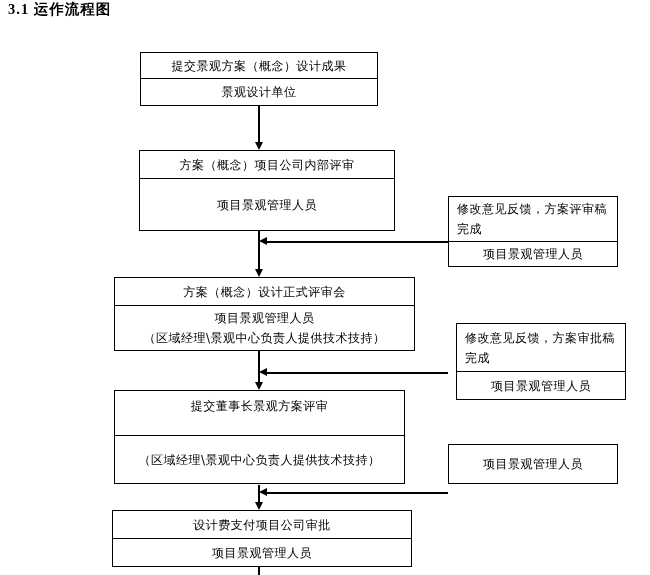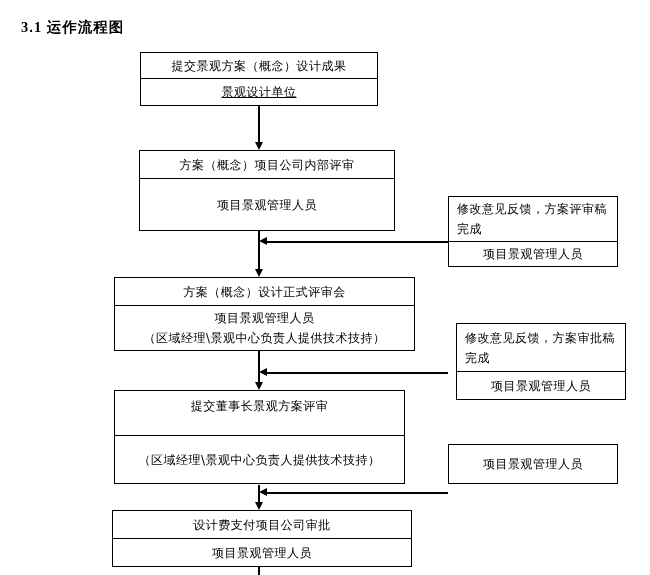--- a/index.html
+++ b/index.html
@@ -11,27 +11,26 @@
     position: relative;
     width: 650px;
     height: 575px;
     background: #ffffff;
     overflow: hidden;
     color: #000;
   }
   .doc-heading {
     position: absolute;
     left: 8px;
-    top: 18px;
+    top: 0;
     font-family: "Liberation Serif", "DejaVu Serif", serif;
     font-weight: bold;
     font-size: 14.5px;
     letter-spacing: 1px;
     color: #000;
-    margin-left: 13px;
   }
   .fbox {
     position: absolute;
     border: 1px solid #000;
     background: #fff;
     box-sizing: content-box;
     font-size: 12px;
     letter-spacing: 0.5px;
     line-height: 20px;
   }
@@ -68,21 +67,21 @@
 </style>
 </head>
 <body>
 
 <div id="canvas">
 
   <div class="doc-heading">3.1 运作流程图</div>
 
   <div class="fbox" style="left:140px; top:52px; width:236px;">
     <div class="frow divided" style="height:25px;">提交景观方案（概念）设计成果</div>
-    <div class="frow" style="height:26px;text-decoration:underline;">景观设计单位</div>
+    <div class="frow" style="height:26px;">景观设计单位</div>
   </div>
 
   <div class="vline" style="left:258px; top:105px; height:38px;"></div>
   <div class="arrow-down" style="left:254.5px; top:142px;"></div>
 
   <div class="fbox" style="left:139px; top:150px; width:254px;">
     <div class="frow divided" style="height:27px;text-align:center;">方案（概念）项目公司内部评审</div>
     <div class="frow" style="height:51px;">
       <div>项目景观管理人员</div>
     </div>

